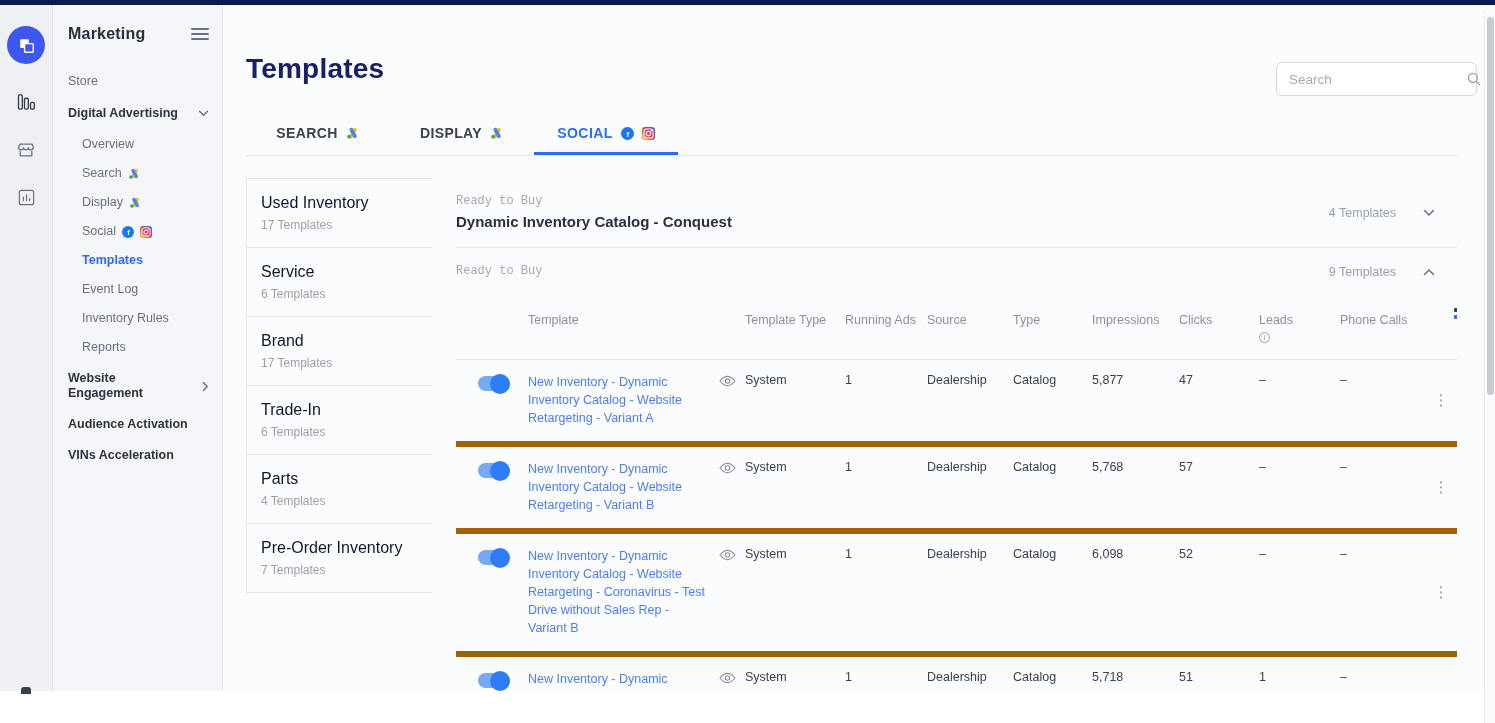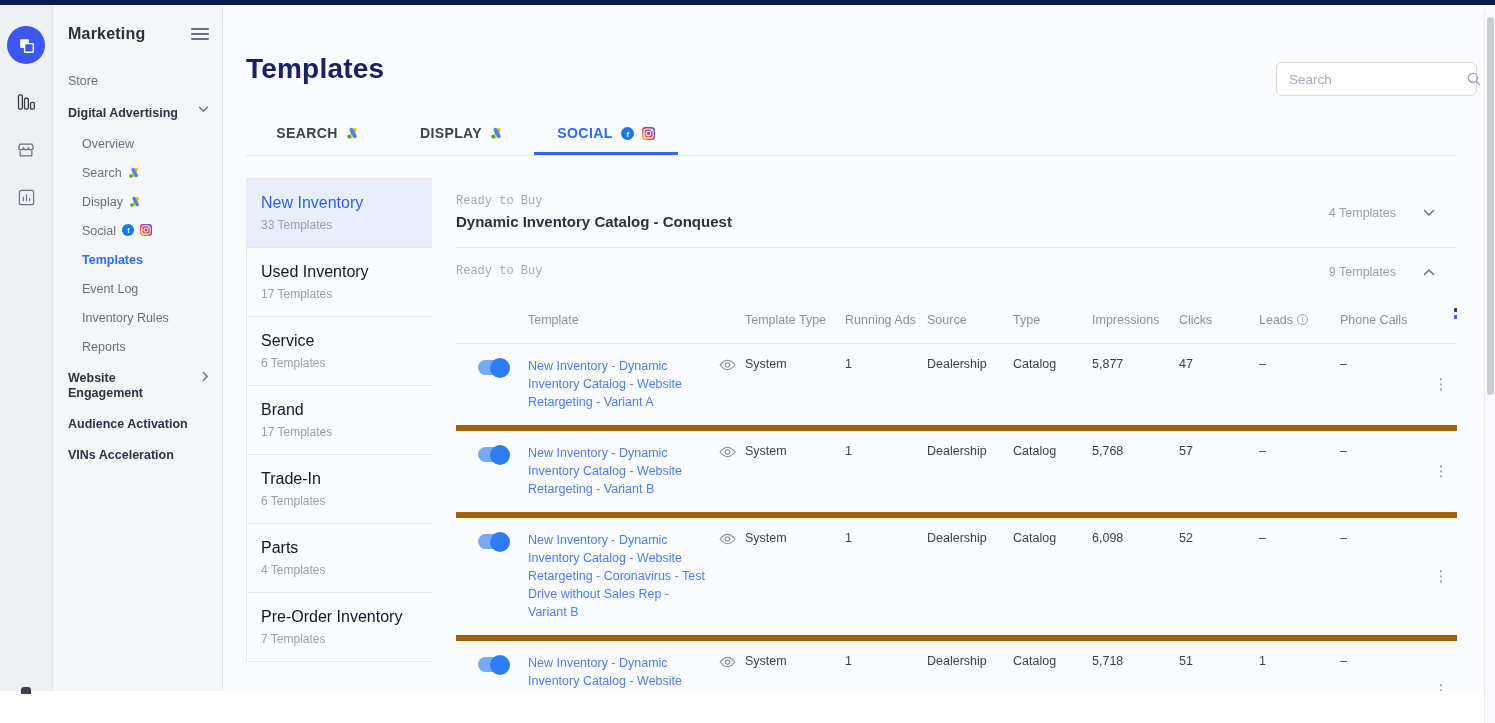--- a/index.html
+++ b/index.html
@@ -14,21 +14,21 @@
   .avatar { width:38px; height:38px; border-radius:50%; background:#3d57f0; display:flex; align-items:center; justify-content:center; cursor:pointer; }
   .rail-icon { margin-top:27px; width:21px; height:21px; display:flex; align-items:center; justify-content:center; cursor:pointer; }
   .rail-clip { position:absolute; bottom:-3px; left:21px; width:10px; height:7px; background:#3a3f4c; border-radius:3px 3px 0 0; }
 
   
   .sidebar { width:170px; background:#f5f6f9; border-right:1px solid #e3e5ea; padding:20px 13px 0 15px; flex:0 0 170px; }
   .sb-head { display:flex; align-items:center; justify-content:space-between; margin-bottom:31px; }
   .sb-title { font-size:16px; font-weight:bold; color:#292e3d; letter-spacing:.2px; }
   .burger { width:18px; cursor:pointer; }
   .burger div { height:2px; background:#6b7080; margin:3px 0; border-radius:1px; }
-  .side-item { display:flex; align-items:flex-start; gap:6px; font-size:12.5px; line-height:15px; margin-bottom:14px; color:#6b7080; cursor:pointer; }
+  .side-item { display:flex; align-items:center; gap:6px; font-size:12.5px; line-height:15px; margin-bottom:14px; color:#6b7080; cursor:pointer; }
   .side-item.top { color:#2e3342; font-weight:bold; justify-content:flex-start; }
   .side-item.top .spacer { flex:1; }
   .side-item.sub { margin-left:14px; }
   .side-item.active { color:#2f6bf0; font-weight:bold; }
   .gap-lg { margin-bottom:16px; }
 
   
   .main { flex:1; background:#fbfcfd; position:relative; padding:0 38px 0 23px; overflow:hidden; }
   .page-title { margin-top:48px; font-size:28px; font-weight:bold; color:#1a2066; letter-spacing:.2px; }
   .search-box { position:absolute; top:57px; right:18px; width:201px; height:34px; background:#fff; border:1px solid #d7d9df; border-radius:6px; display:flex; align-items:center; padding:0 10px 0 12px; }
@@ -60,21 +60,21 @@
 
   
   .tbl-header { display:grid; grid-template-columns:72px 217px 100px 82px 86px 79px 87px 80px 81px 85px 32px; padding:19px 0 16px; border-bottom:1px solid #e4e6ea; font-size:12.5px; color:#8d919d; position:relative; overflow:hidden; }
   .col-clip { position:absolute; right:-4px; top:14px; width:10px; display:flex; flex-direction:column; gap:3px; align-items:center; }
   .col-clip i { width:4px; height:4px; border-radius:1px; display:block; }
   .tbl-row { display:grid; grid-template-columns:72px 217px 100px 82px 86px 79px 87px 80px 81px 85px 32px; padding:13px 0 14px; border-bottom:6px solid #a16207; font-size:12.5px; color:#3c414f; }
   .cell { padding-right:8px; }
   .cell-template { position:relative; padding-right:34px; }
   .tpl-link { color:#4d7df2; font-size:12.5px; line-height:18px; text-decoration:none; display:block; cursor:pointer; }
   .eye { position:absolute; right:9px; top:2px; cursor:pointer; }
-  .hdr-leads { display:flex; align-items:flex-start; gap:4px; }
+  .hdr-leads { display:flex; align-items:flex-start; gap:4px;flex-direction:column; }
   .kebab { display:flex; align-items:center; justify-content:center; color:#8d919d; font-size:15px; cursor:pointer; align-self:center; letter-spacing:0; }
 
   
   .toggle { width:30px; height:15px; border-radius:8px; background:#76a9f7; position:relative; margin-left:22px; margin-top:3px; cursor:pointer; }
   .toggle .knob { position:absolute; width:20px; height:20px; border-radius:50%; background:#2e7df6; right:-2px; top:-2.5px; }
 
   
   .scrollbar { position:absolute; top:5px; right:0; width:11px; height:718px; background:#fbfbfd; border-left:1px solid #ebecef; }
   .scroll-thumb { position:absolute; top:7px; left:2px; width:7px; height:378px; background:#c9ccd3; border-radius:4px; cursor:grab; }
 
@@ -275,24 +275,20 @@
               <circle cx="12" cy="12" r="4.1" fill="none" stroke="#fff" stroke-width="2"></circle>
               <circle cx="17.1" cy="6.9" r="1.4" fill="#fff"></circle>
             </svg>
         </span>
       </div>
     </div>
 
     <div class="content">
 
       <div class="cats">
-        <div class="cat selected">
-          <div class="cat-label">New Inventory</div>
-          <div class="cat-count">33 Templates</div>
-        </div>
         <div class="cat">
           <div class="cat-label">Used Inventory</div>
           <div class="cat-count">17 Templates</div>
         </div>
         <div class="cat">
           <div class="cat-label">Service</div>
           <div class="cat-count">6 Templates</div>
         </div>
         <div class="cat">
           <div class="cat-label">Brand</div>

